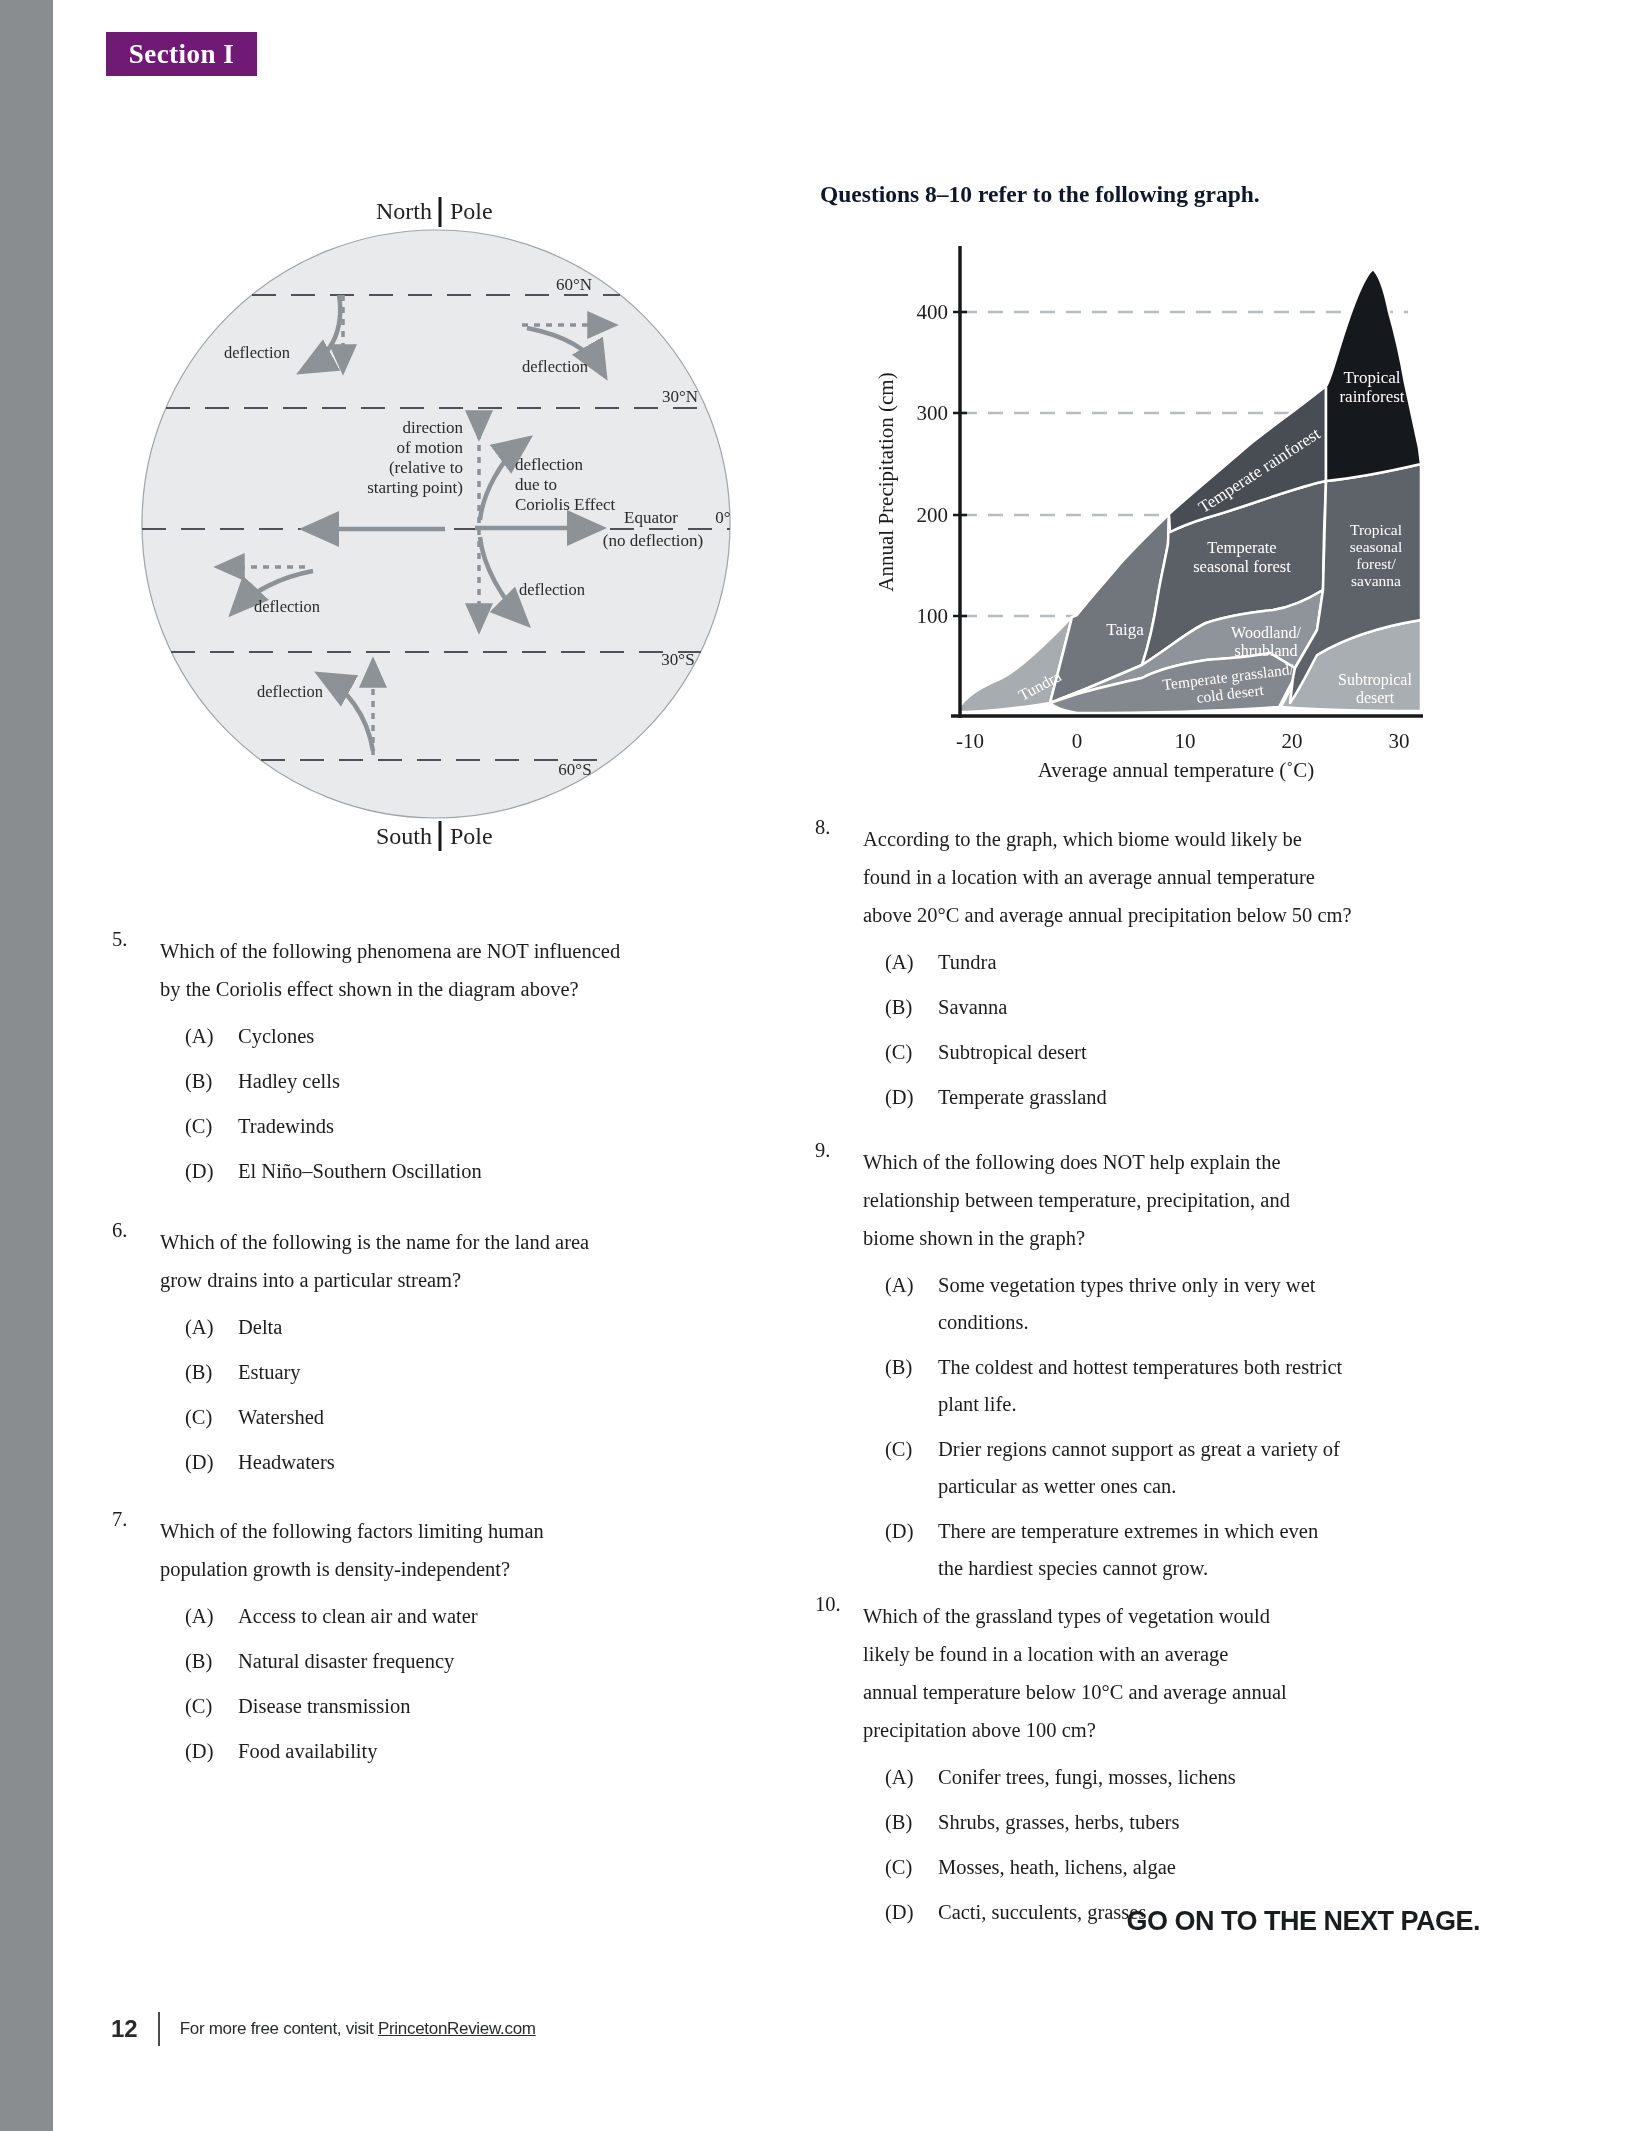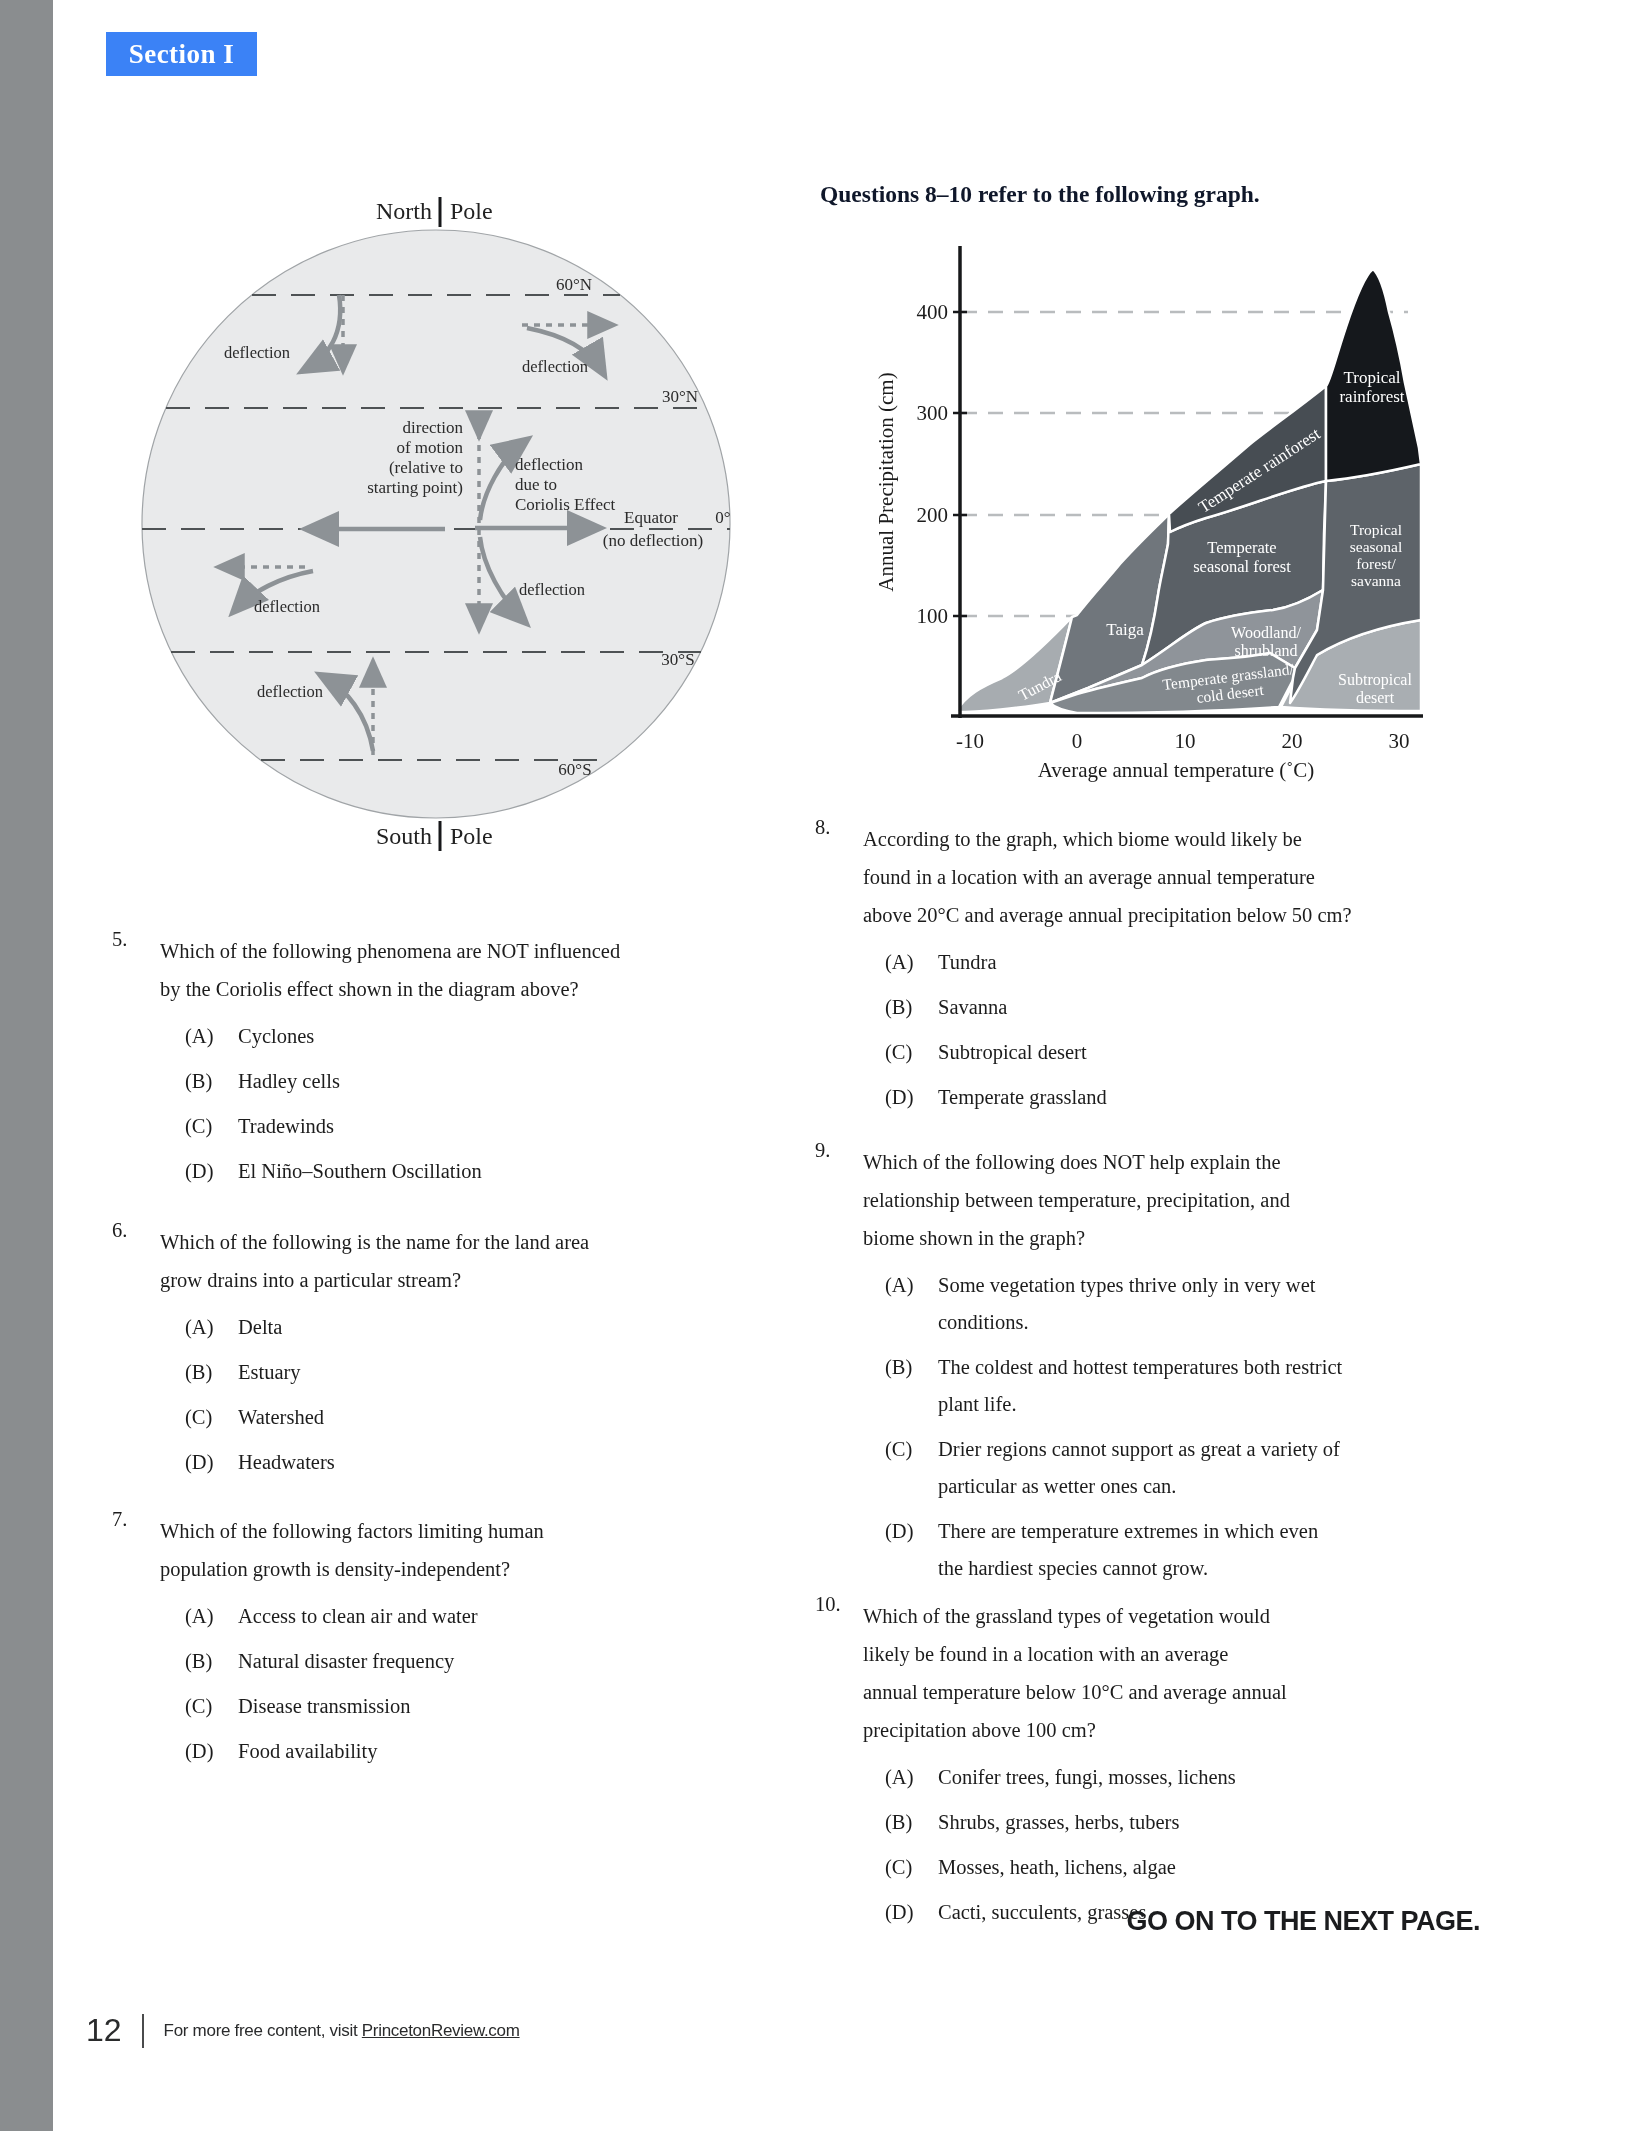--- a/index.html
+++ b/index.html
@@ -4,21 +4,21 @@
 <style>
   html,body{margin:0;padding:0;}
   body{
     width:1640px;height:2131px;position:relative;background:#ffffff;
     font-family:"Liberation Serif","DejaVu Serif",serif;color:#1c1c1c;
     overflow:hidden;
   }
   .abs{position:absolute;}
   #spine{left:0;top:0;width:53px;height:2131px;background:#8a8d8f;}
   #section-badge{
-    left:106px;top:32px;width:151px;height:44px;background:#3b82f6;color:#fff;
+    left:106px;top:32px;width:151px;height:44px;background:#701a75;color:#fff;
     display:flex;align-items:center;justify-content:center;
     font-weight:bold;font-size:27px;letter-spacing:.5px;
   }
   #graph-heading{
     left:820px;top:181px;width:660px;font-weight:bold;font-size:23.5px;color:#0f172a;
   }
   
   .q{position:absolute;}
   .qrow{display:flex;}
   .qnum{width:48px;flex:0 0 48px;font-size:20.5px;line-height:38px;}
@@ -32,21 +32,21 @@
   .otext{font-size:20.5px;line-height:37px;}
   #go-on{
     left:820px;top:1906px;width:660px;text-align:right;
     font-family:"Liberation Sans","DejaVu Sans",sans-serif;
     font-weight:bold;font-size:27px;color:#1b1c1e;letter-spacing:-.5px;
   }
   #footer{
     left:86px;top:2012px;display:flex;align-items:center;
     font-family:"Liberation Sans","DejaVu Sans",sans-serif;color:#2a2b2c;
   }
-  #footer .pageno{font-weight:normal;font-size:32px;}
+  #footer .pageno{font-weight:bold;font-size:24px;margin-left:25px;}
   #footer .divider{width:2px;height:34px;background:#4a4b4c;margin:0 20px;}
   #footer .ftext{font-size:17px;letter-spacing:-.3px;}
   #footer a{color:#2a2b2c;text-decoration:underline;}
   svg text{font-family:"Liberation Serif","DejaVu Serif",serif;}
 </style>
 </head>
 <body>
 
 <div id="spine" class="abs"></div>
 

